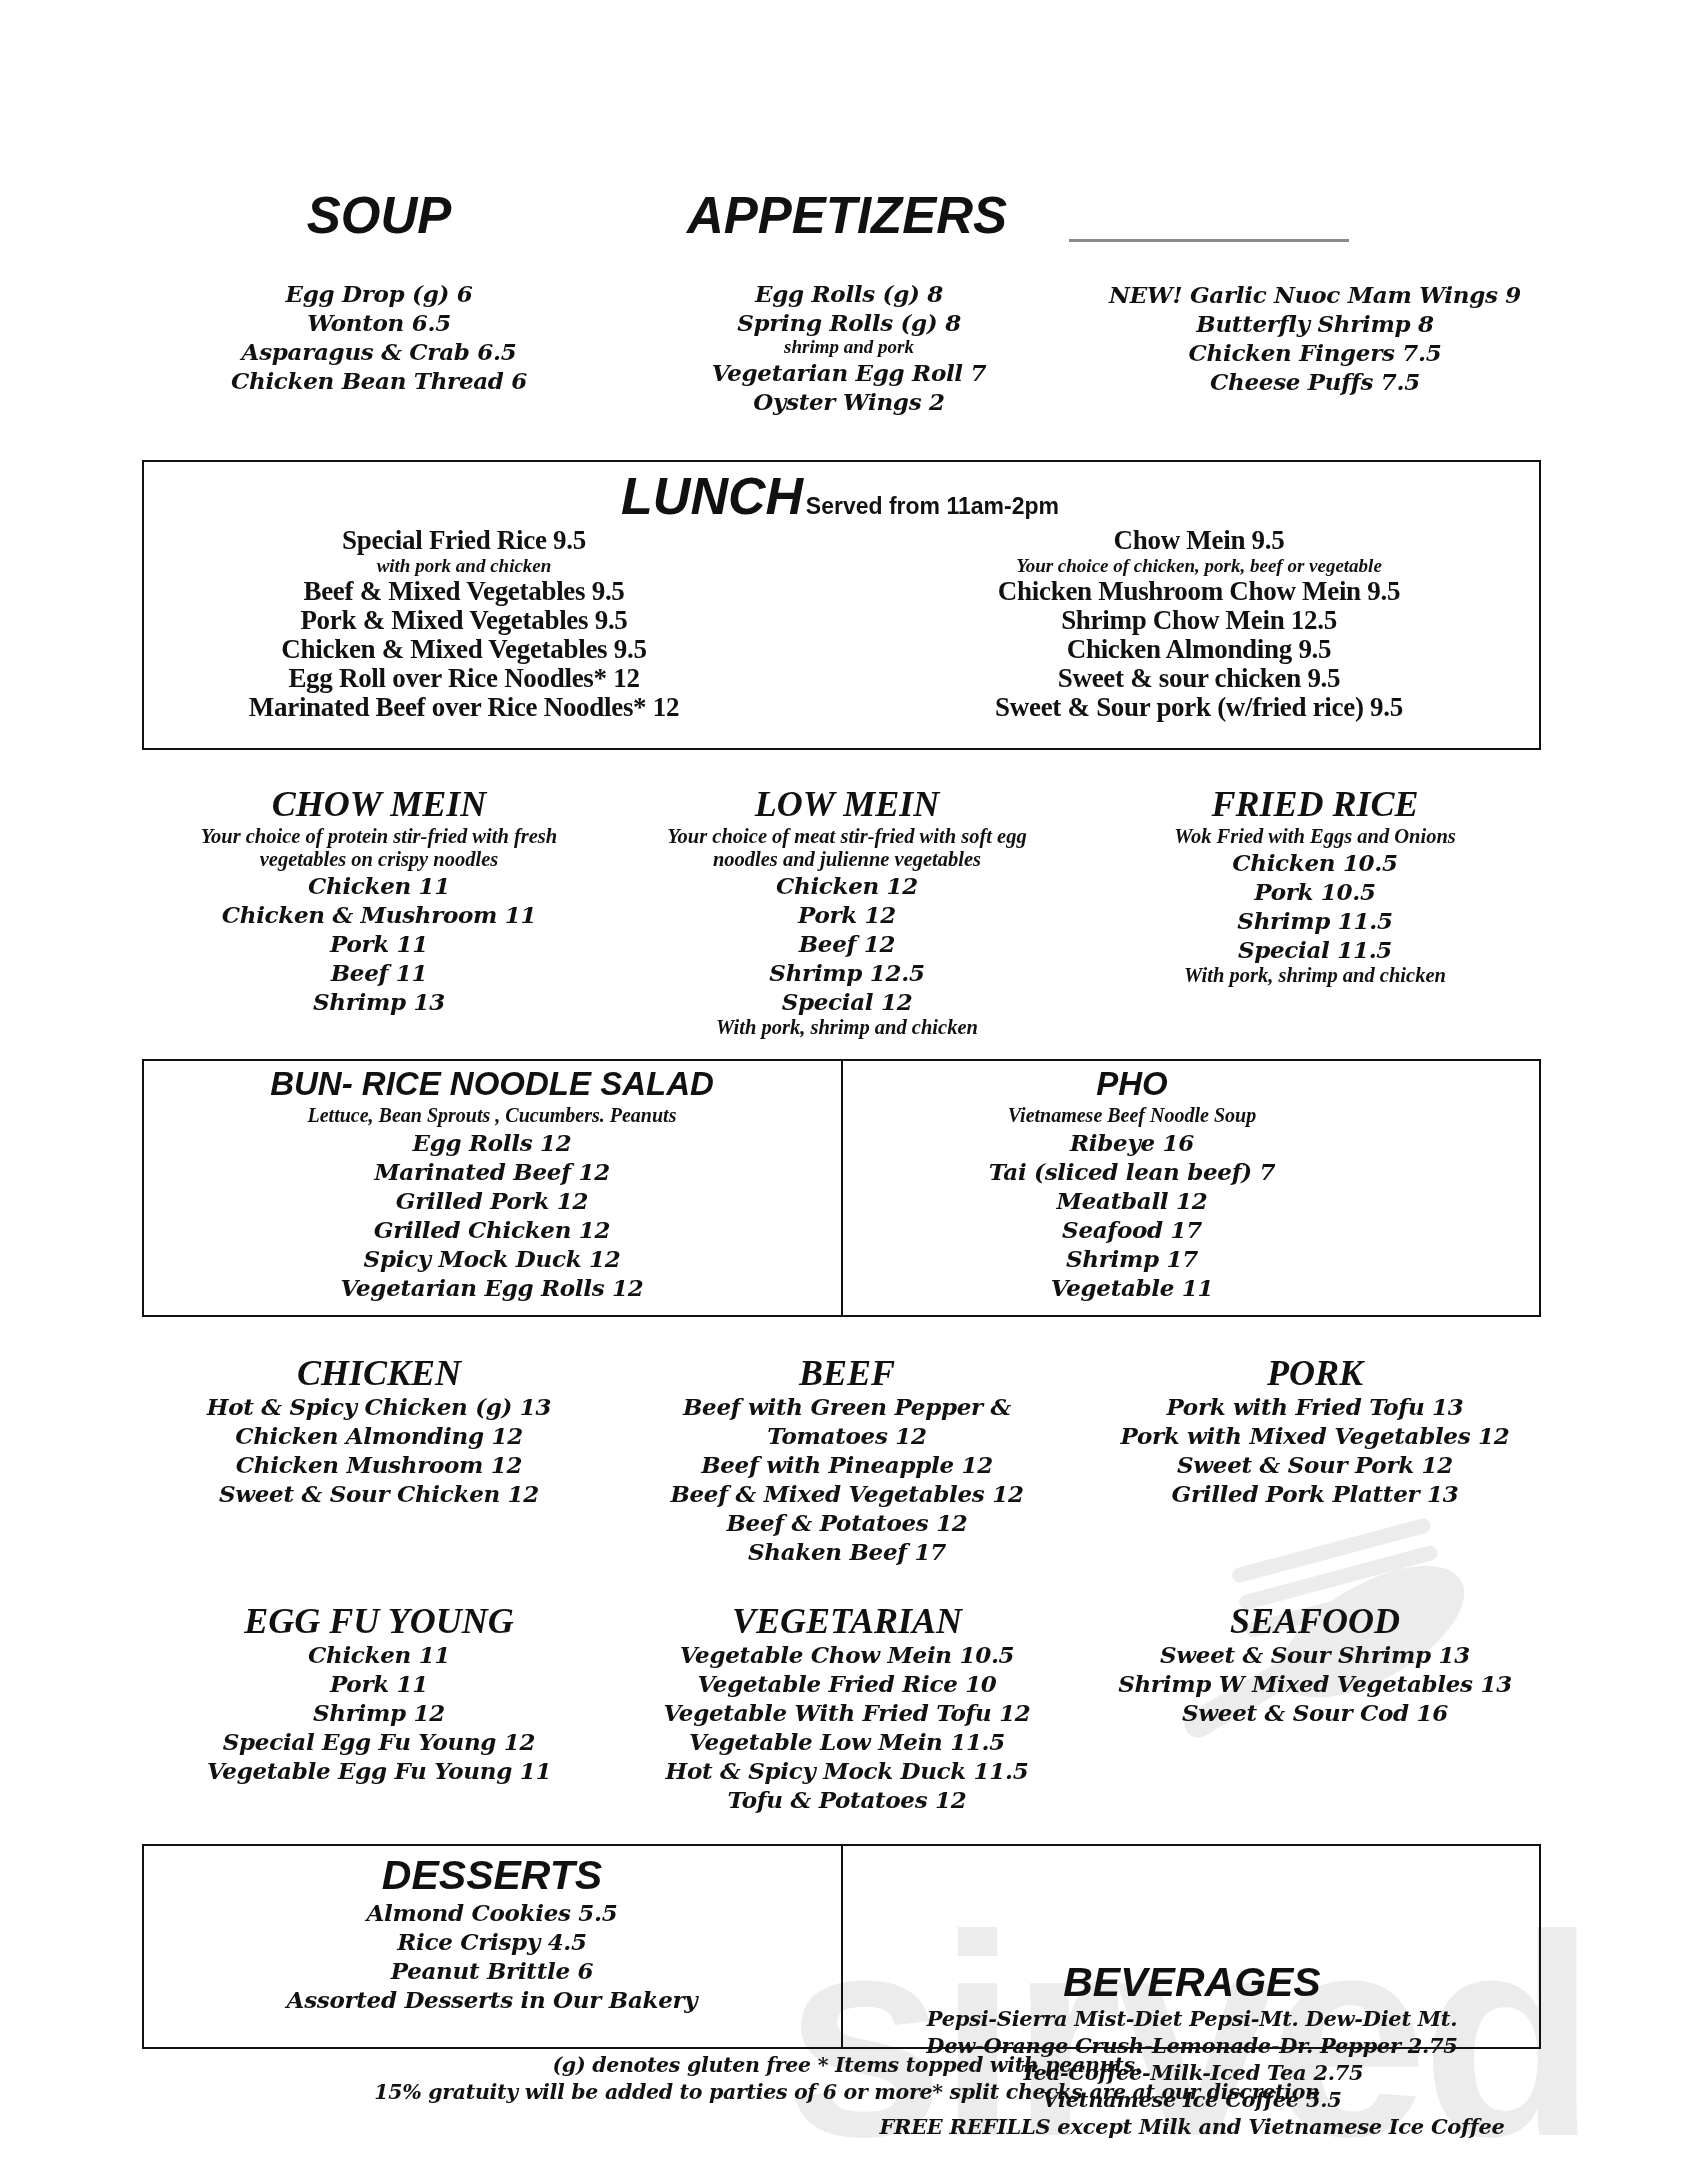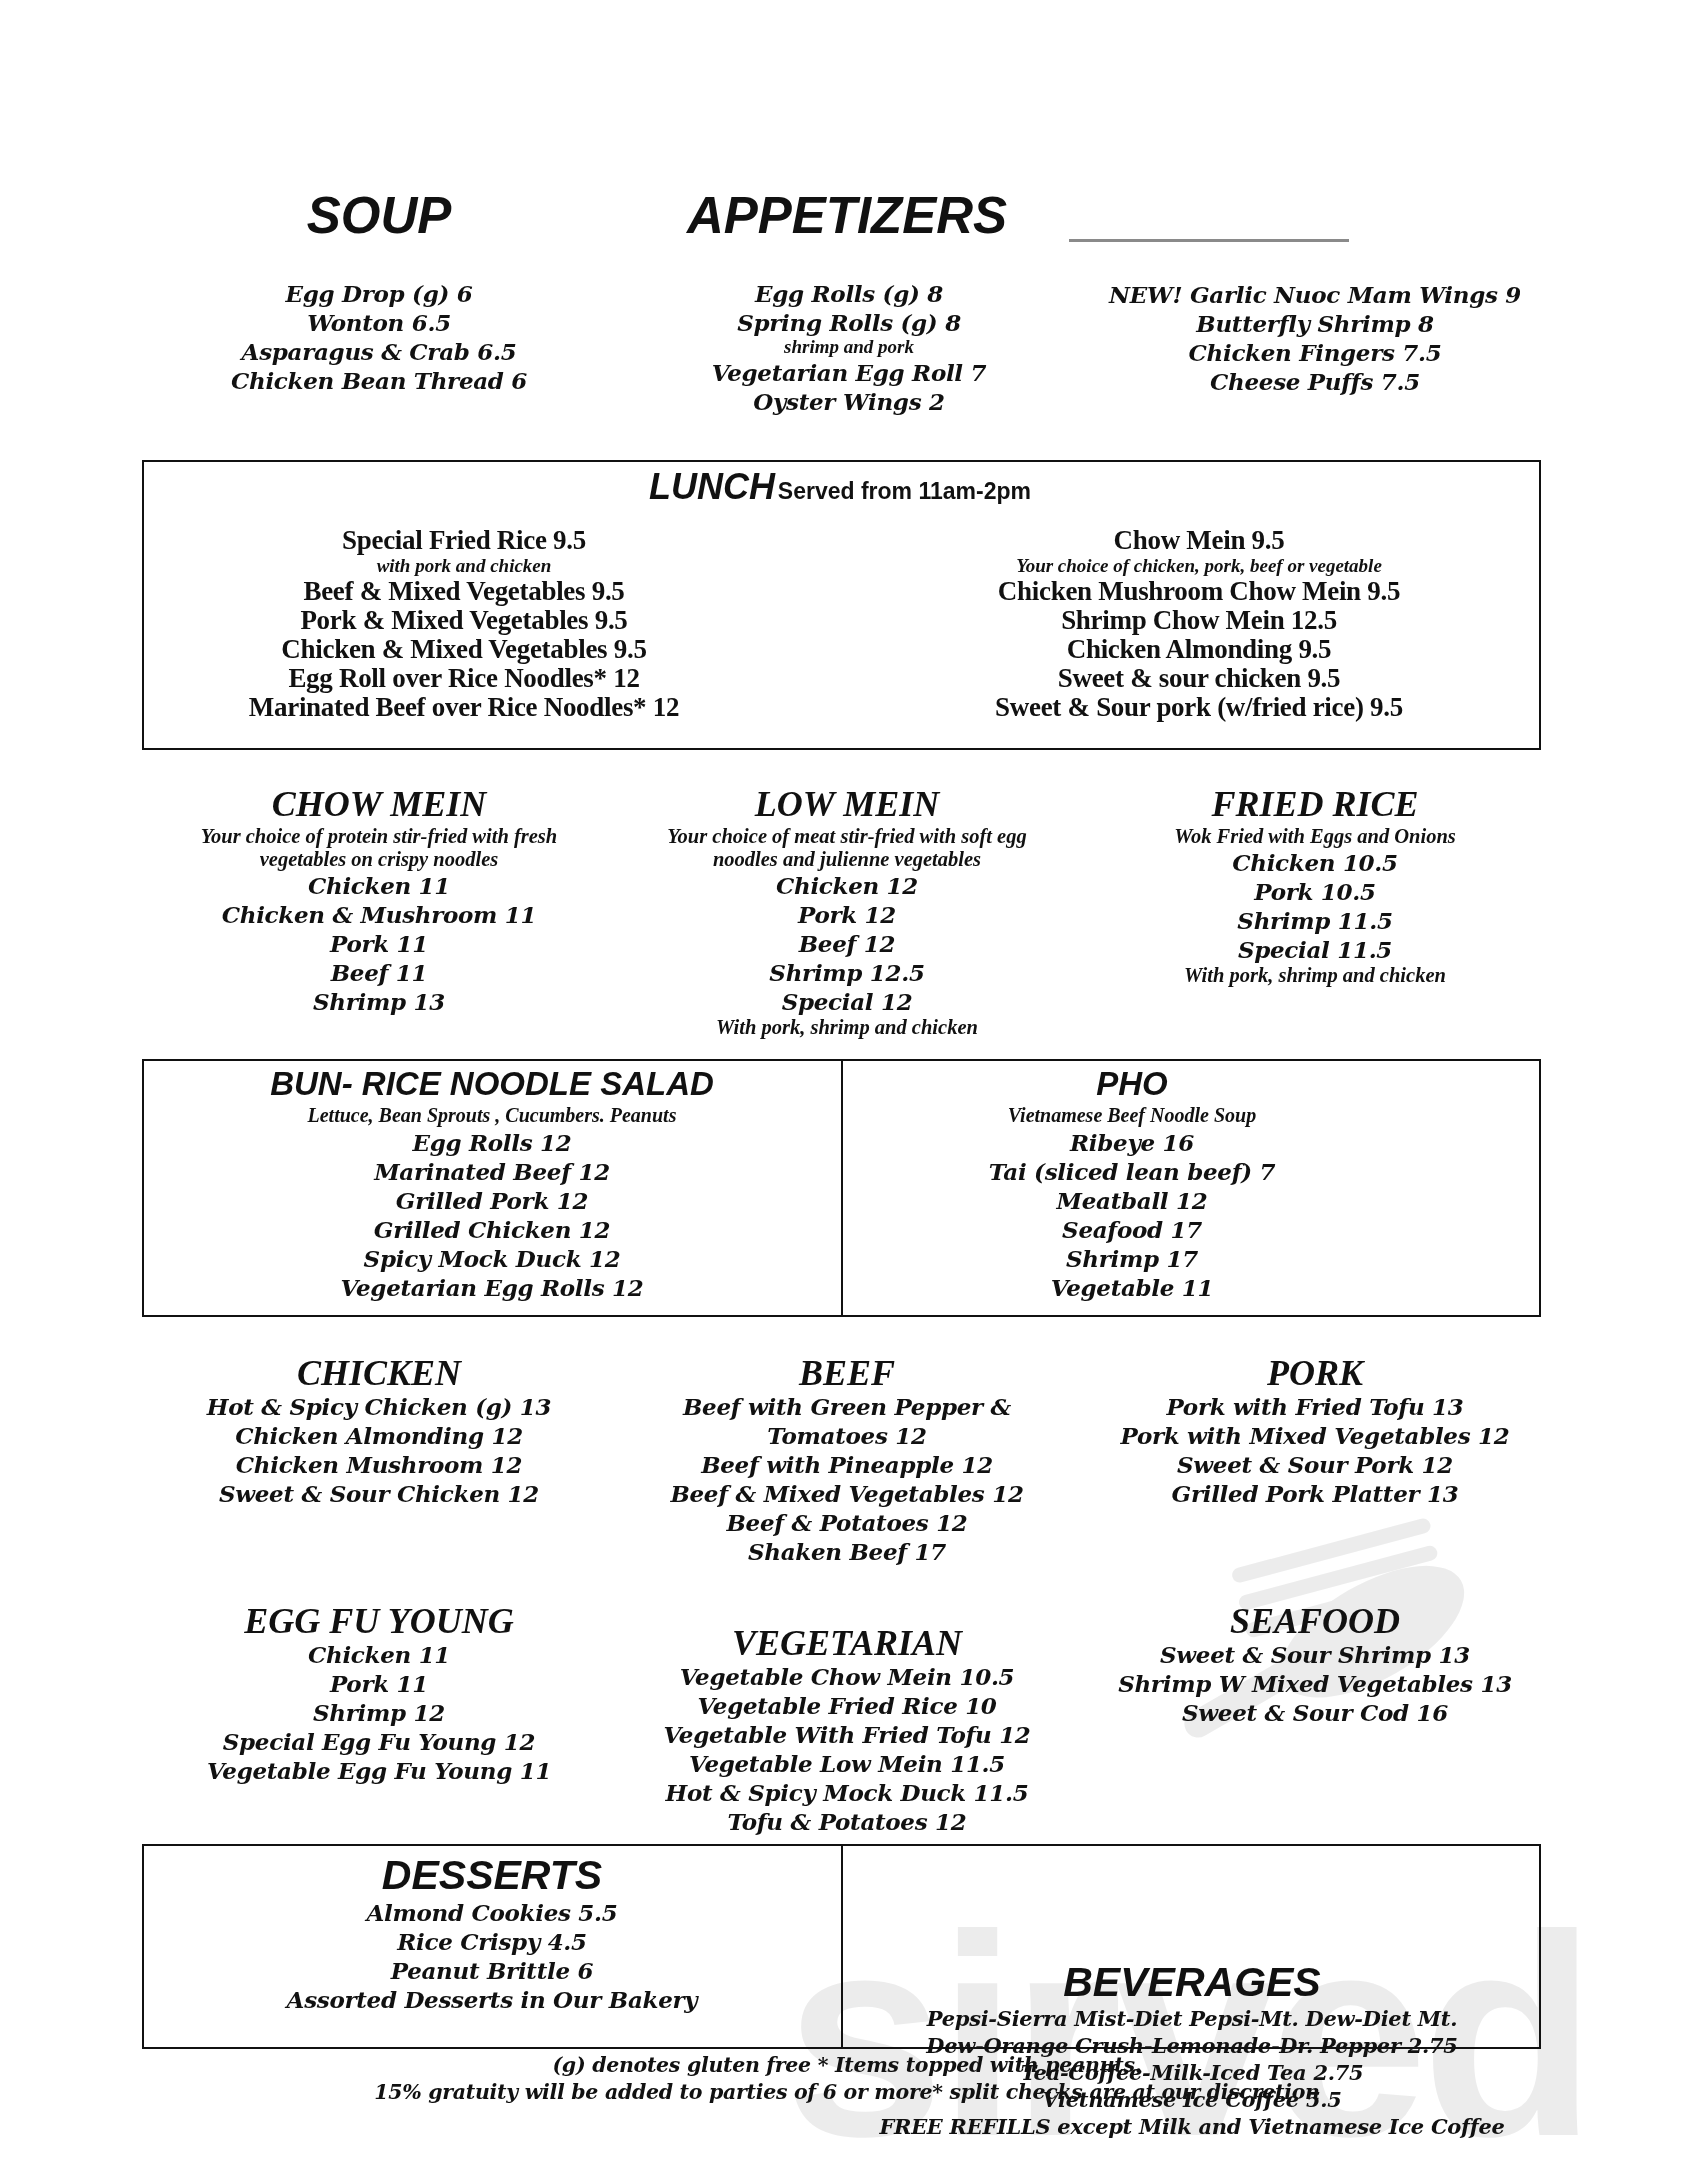--- a/index.html
+++ b/index.html
@@ -51,21 +51,21 @@
 
 <div class="col" style="left:1315px; top:280px;">
   <span class="item">NEW! Garlic Nuoc Mam Wings  9</span>
   <span class="item">Butterfly Shrimp 8</span>
   <span class="item">Chicken Fingers  7.5</span>
   <span class="item">Cheese Puffs  7.5</span>
 </div>
 
 <div class="box" style="left:142px; top:460px; width:1399px; height:290px;"></div>
 <div class="col" style="left:840px; top:466px;">
-  <span class="h-sans" style="font-size:36px;">LUNCH</span>
+  <span class="h-sans" style="font-size:52px;">LUNCH</span>
   <span class="h-sans" style="font-size:23px; font-style:normal;">Served from 11am-2pm</span>
 </div>
 <div class="col" style="left:464px; top:526px;">
   <span class="item upright">Special Fried Rice   9.5</span>
   <span class="note" style="font-size:19px; line-height:22px;">with pork and chicken</span>
   <span class="item upright">Beef &amp; Mixed Vegetables   9.5</span>
   <span class="item upright">Pork &amp; Mixed Vegetables   9.5</span>
   <span class="item upright">Chicken &amp; Mixed Vegetables   9.5</span>
   <span class="item upright">Egg Roll over Rice Noodles*   12</span>
   <span class="item upright">Marinated Beef over Rice Noodles*   12</span>
@@ -165,21 +165,21 @@
 <div class="col" style="left:379px; top:1602px;">
   <span class="h-serif" style="font-size:36px; line-height:38px; display:block;">EGG FU YOUNG</span>
   <span class="item">Chicken  11</span>
   <span class="item">Pork  11</span>
   <span class="item">Shrimp  12</span>
   <span class="item">Special Egg Fu Young  12</span>
   <span class="item">Vegetable Egg Fu Young  11</span>
 </div>
 
 <div class="col" style="left:847px; top:1602px;">
-  <span class="h-serif" style="font-size:36px; line-height:38px; display:block;margin-top:22px;">VEGETARIAN</span>
+  <span class="h-serif" style="font-size:36px; line-height:38px; display:block;">VEGETARIAN</span>
   <span class="item">Vegetable Chow Mein   10.5</span>
   <span class="item">Vegetable Fried Rice  10</span>
   <span class="item">Vegetable With Fried Tofu  12</span>
   <span class="item">Vegetable Low Mein  11.5</span>
   <span class="item">Hot &amp; Spicy Mock Duck  11.5</span>
   <span class="item">Tofu &amp; Potatoes  12</span>
 </div>
 
 <div class="col" style="left:1315px; top:1602px;">
   <span class="h-serif" style="font-size:36px; line-height:38px; display:block;">SEAFOOD</span>

